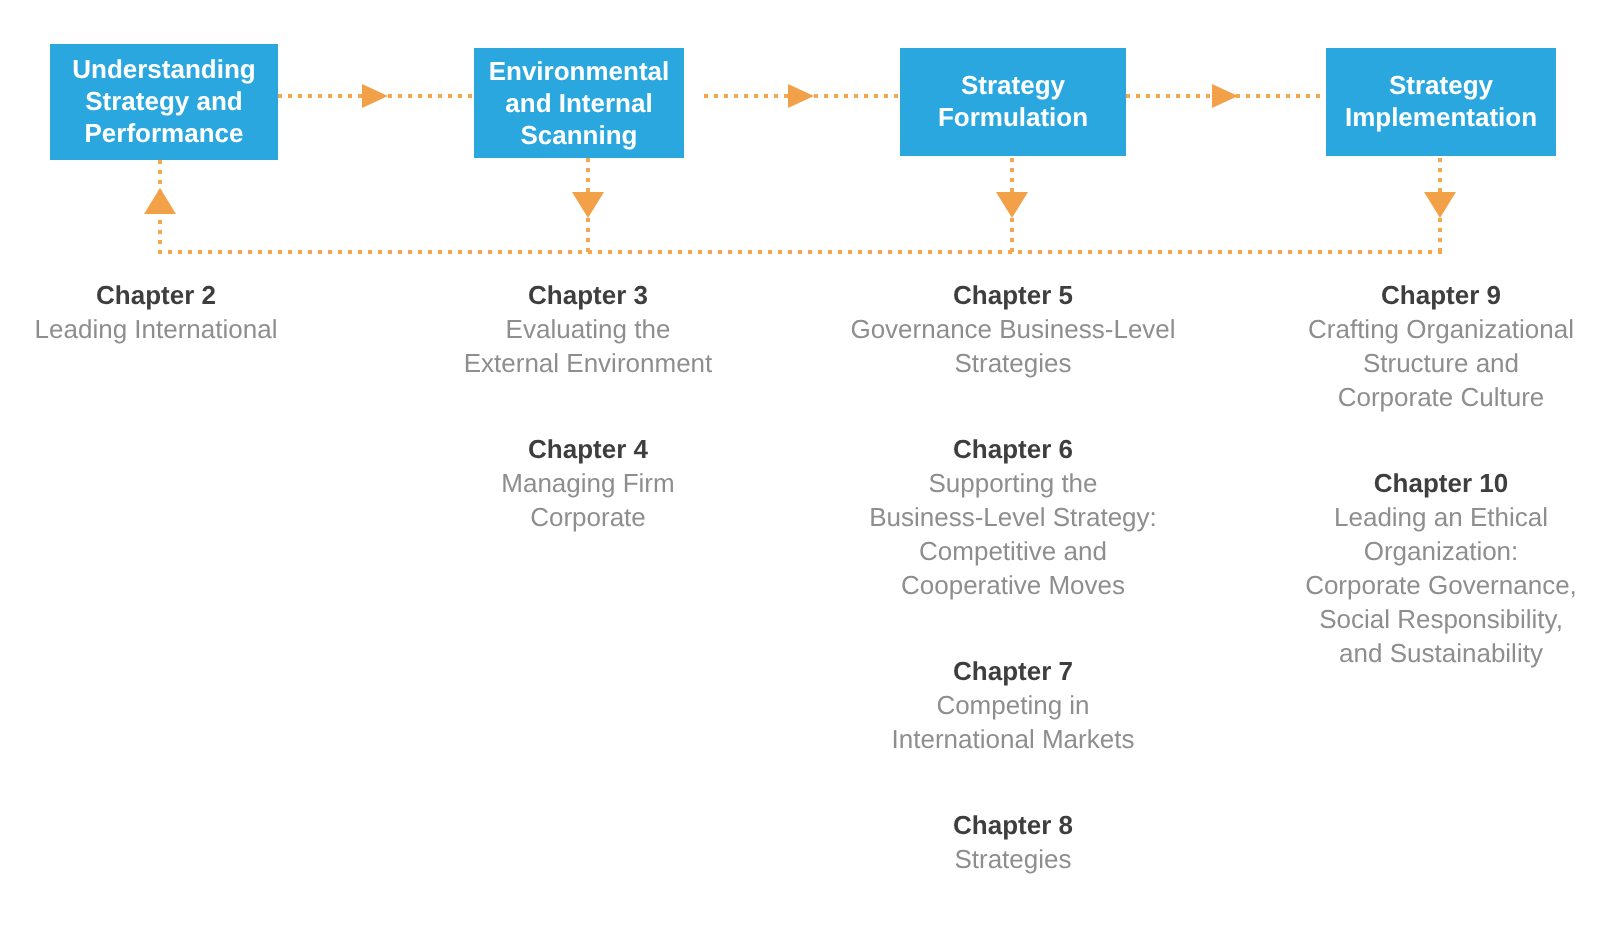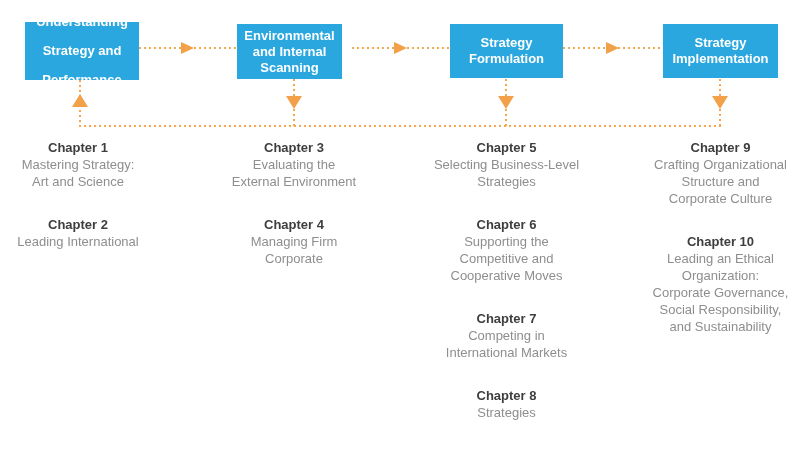--- a/index.html
+++ b/index.html
@@ -14,21 +14,21 @@
   .canvas{
     position:relative;width:800px;height:472px;background:#fff;overflow:hidden;
     font-family:"Liberation Sans","DejaVu Sans",sans-serif;
   }
   
   .stage{
     position:absolute;background:var(--stage-box);color:var(--stage-text);
     display:flex;flex-direction:column;align-items:center;justify-content:center;
     font-size:13px;font-weight:bold;line-height:16px;text-align:center;
   }
-  #stage1{left:25px;top:22px;width:114px;height:58px;gap:13px;}
+  #stage1{left:25px;top:22px;width:114px;height:58px;}
   #stage2{left:237px;top:24px;width:105px;height:55px;}
   #stage3{left:450px;top:24px;width:113px;height:54px;}
   #stage4{left:663px;top:24px;width:115px;height:54px;}
   
   .conn{
     position:absolute;height:2px;
     background:repeating-linear-gradient(90deg,var(--arrow) 0 2px,transparent 2px 5px);
   }
   #conn1{left:139px;top:47px;width:98px;}
   #conn2{left:352px;top:47px;width:98px;}
@@ -114,25 +114,20 @@
   <div class="vfeed" id="vfeed3"></div>
   <div class="vfeed" id="vfeed4"></div>
   <div id="hfeed"></div>
   <div class="arrow-up" id="fbup1"></div>
   <div class="arrow-down" id="fbdn2"></div>
   <div class="arrow-down" id="fbdn3"></div>
   <div class="arrow-down" id="fbdn4"></div>
 
   <div class="chapcol" id="col1">
     <div class="chapter">
-      <div class="chapter-title">Chapter 1</div>
-      <div class="chapter-line">Mastering Strategy:</div>
-      <div class="chapter-line">Art and Science</div>
-    </div>
-    <div class="chapter">
       <div class="chapter-title">Chapter 2</div>
       <div class="chapter-line">Leading International</div>
     </div>
   </div>
 
   <div class="chapcol" id="col2">
     <div class="chapter">
       <div class="chapter-title">Chapter 3</div>
       <div class="chapter-line">Evaluating the</div>
       <div class="chapter-line">External Environment</div>
@@ -140,26 +135,27 @@
     <div class="chapter">
       <div class="chapter-title">Chapter 4</div>
       <div class="chapter-line">Managing Firm</div>
       <div class="chapter-line">Corporate</div>
     </div>
   </div>
 
   <div class="chapcol" id="col3">
     <div class="chapter">
       <div class="chapter-title">Chapter 5</div>
-      <div class="chapter-line">Selecting Business-Level</div>
+      <div class="chapter-line">Governance Business-Level</div>
       <div class="chapter-line">Strategies</div>
     </div>
     <div class="chapter">
       <div class="chapter-title">Chapter 6</div>
       <div class="chapter-line">Supporting the</div>
+      <div class="chapter-line">Business-Level Strategy:</div>
       <div class="chapter-line">Competitive and</div>
       <div class="chapter-line">Cooperative Moves</div>
     </div>
     <div class="chapter">
       <div class="chapter-title">Chapter 7</div>
       <div class="chapter-line">Competing in</div>
       <div class="chapter-line">International Markets</div>
     </div>
     <div class="chapter">
       <div class="chapter-title">Chapter 8</div>

